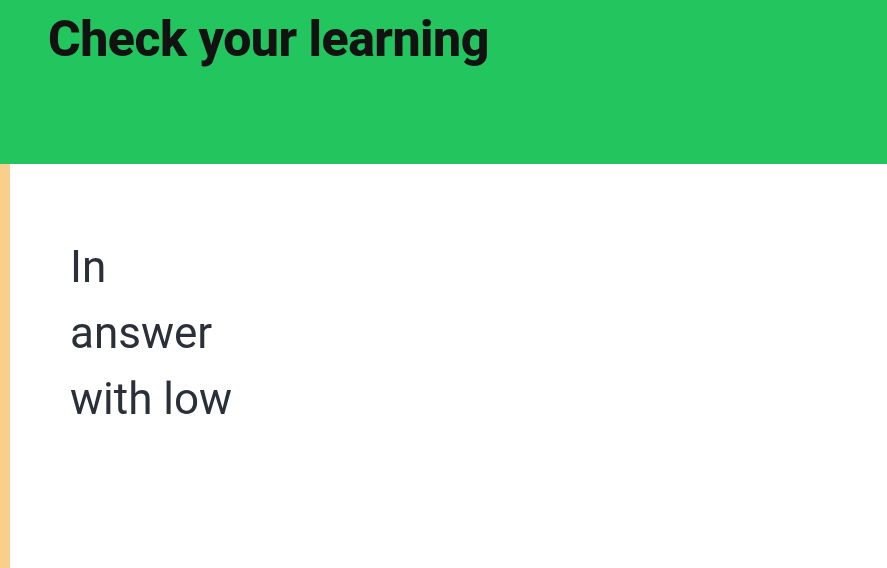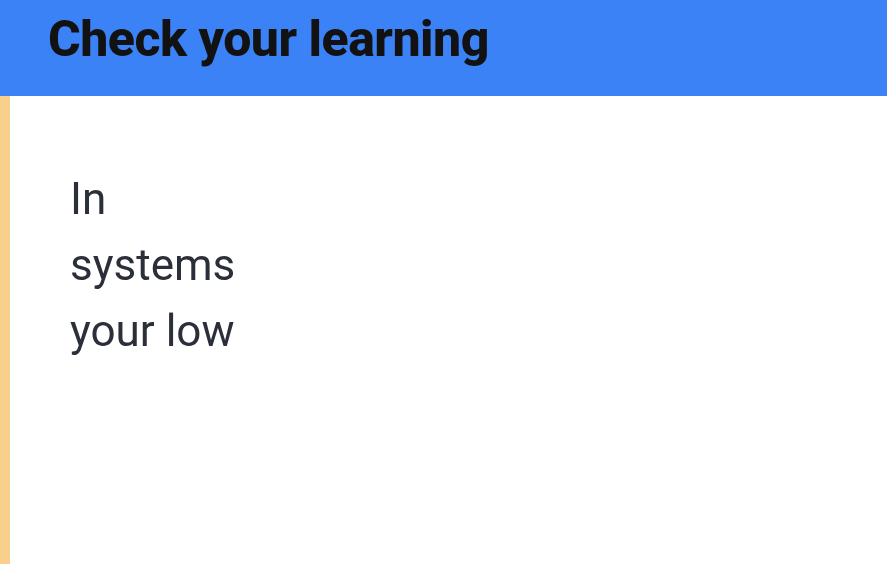--- a/index.html
+++ b/index.html
@@ -8,22 +8,22 @@
       padding: 0;
     }
     body {
       font-family: -apple-system, BlinkMacSystemFont, "Segoe UI", Roboto, Helvetica, Arial, sans-serif;
       background: #ffffff;
       width: 887px;
       height: 568px;
       overflow: hidden;
     }
     .header {
-      background: #3b82f6;
-      padding: 10px 48px 28px 48px;
+      background: #22c55e;
+      padding: 10px 48px 96px 48px;
     }
     .header-title {
       font-size: 50px;
       font-weight: 800;
       color: #121212;
       letter-spacing: -0.5px;
     }
     .content-wrapper {
       background: #f8d08c;
       padding: 0 0 0 10px;
@@ -70,16 +70,16 @@
 </head>
 <body>
 
 <div class="header">
   <h1 class="header-title">Check your learning</h1>
 </div>
 
 <div class="content-wrapper">
   <div class="content">
     <div class="question-row">
-      <div class="question-text">In systems your low</div>
+      <div class="question-text">In answer with low</div>
     </div>
   </div>
 </div>
 
 </body></html>

